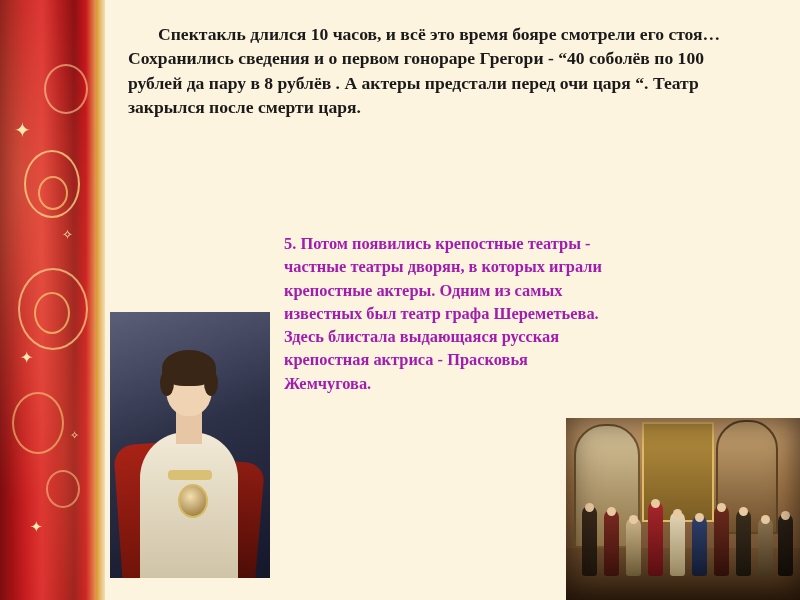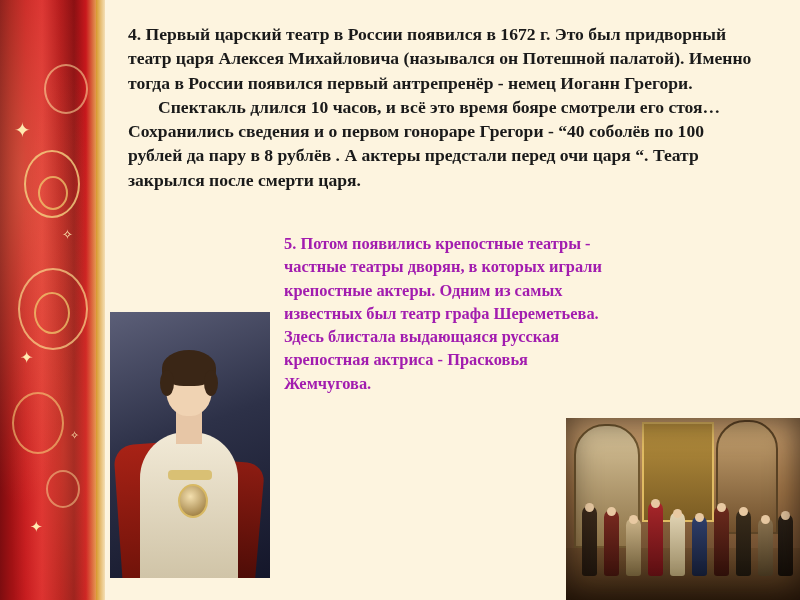--- a/index.html
+++ b/index.html
@@ -271,21 +271,20 @@
     <div class="swirl s7"></div>
     <div class="sparkle k1">✦</div>
     <div class="sparkle k2">✧</div>
     <div class="sparkle k3">✦</div>
     <div class="sparkle k4">✧</div>
     <div class="sparkle k5">✦</div>
     <div class="band-edge"></div>
   </div>
 
   <div class="para-main">
-    <span>4. Первый царский  театр в России появился в 1672 г. Это был придворный театр царя Алексея Михайловича (назывался он Потешной палатой). Именно тогда в России появился первый антрепренёр - немец Иоганн Грегори.</span>
     <span class="indent">Спектакль длился 10 часов, и всё это время бояре смотрели его стоя… Сохранились сведения и о первом гонораре Грегори - “40 соболёв по 100 рублей да пару в 8 рублёв .  А актеры предстали перед  очи царя “. Театр закрылся после смерти царя.</span>
   </div>
 
   <div class="para-second">5. Потом появились крепостные театры - частные театры  дворян, в которых играли крепостные актеры. Одним из самых известных  был театр графа Шереметьева. Здесь блистала выдающаяся русская   крепостная актриса - Прасковья Жемчугова.</div>
 
   <div class="portrait">
     <div class="bg"></div>
     <div class="figure-shawl"></div>
     <div class="figure-shawl2"></div>
     <div class="figure-dress"></div>

